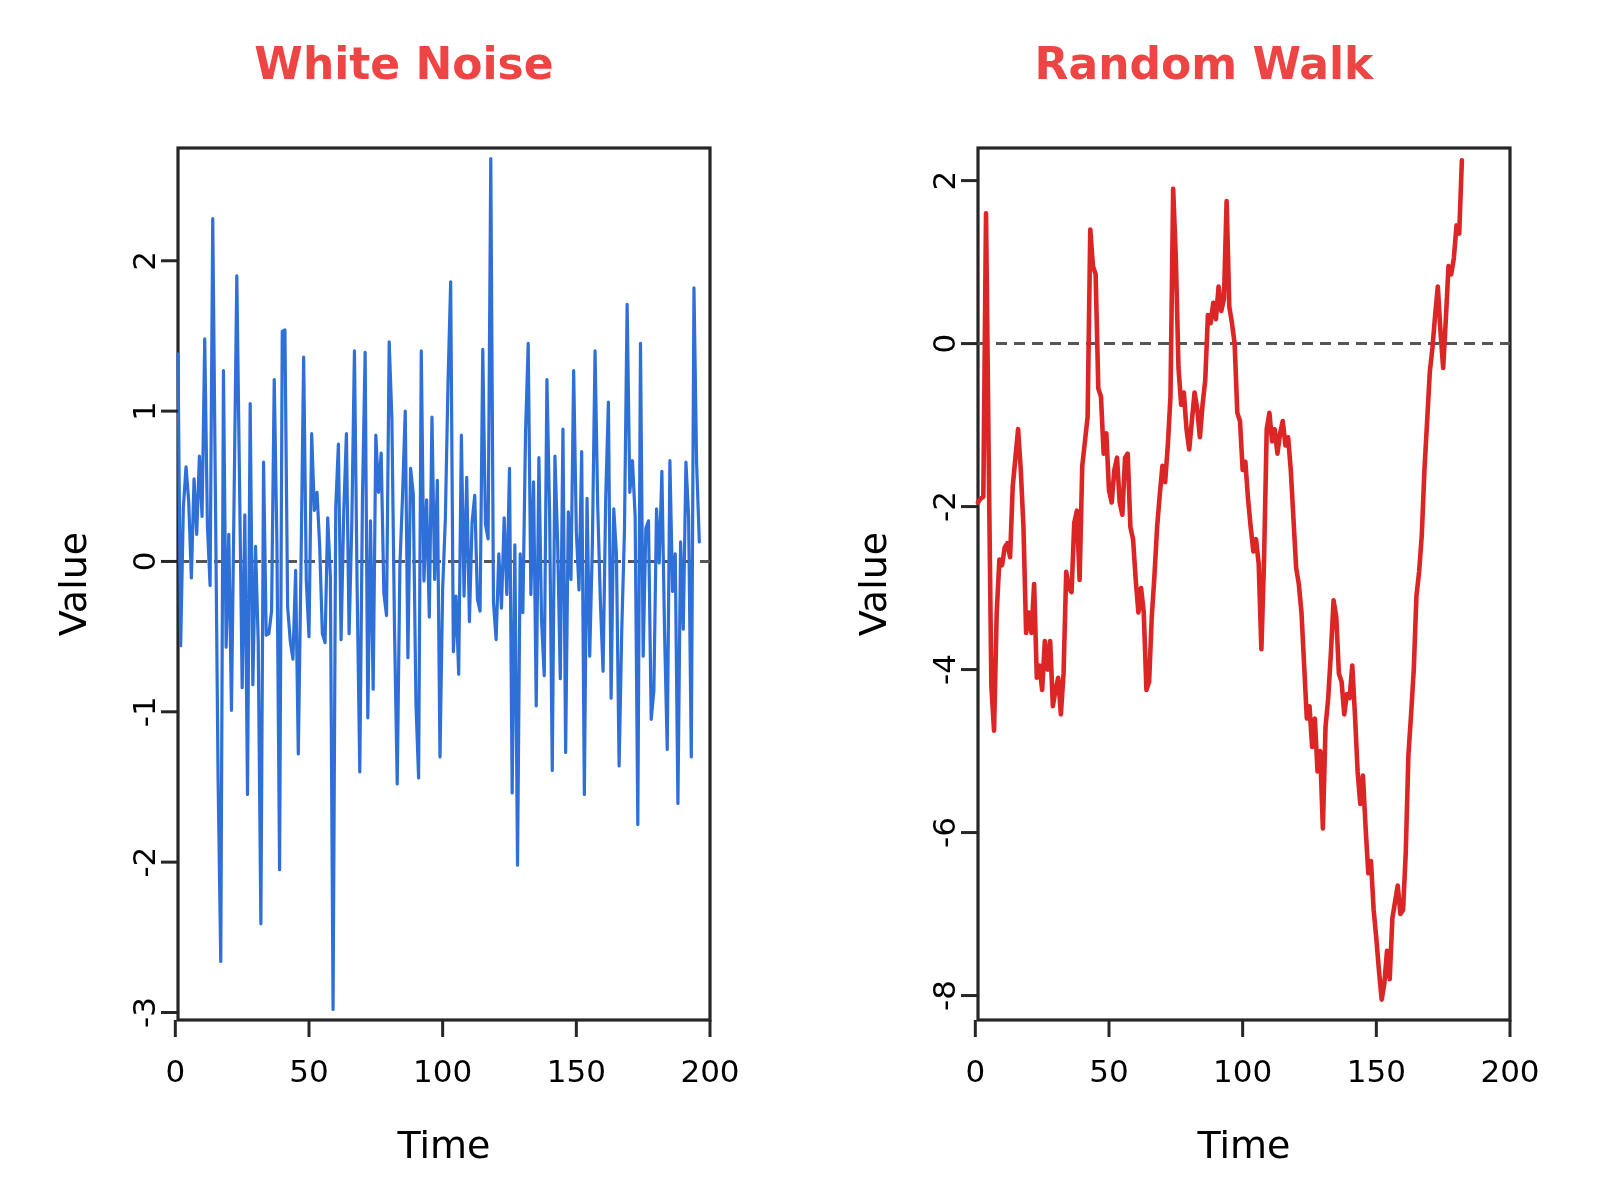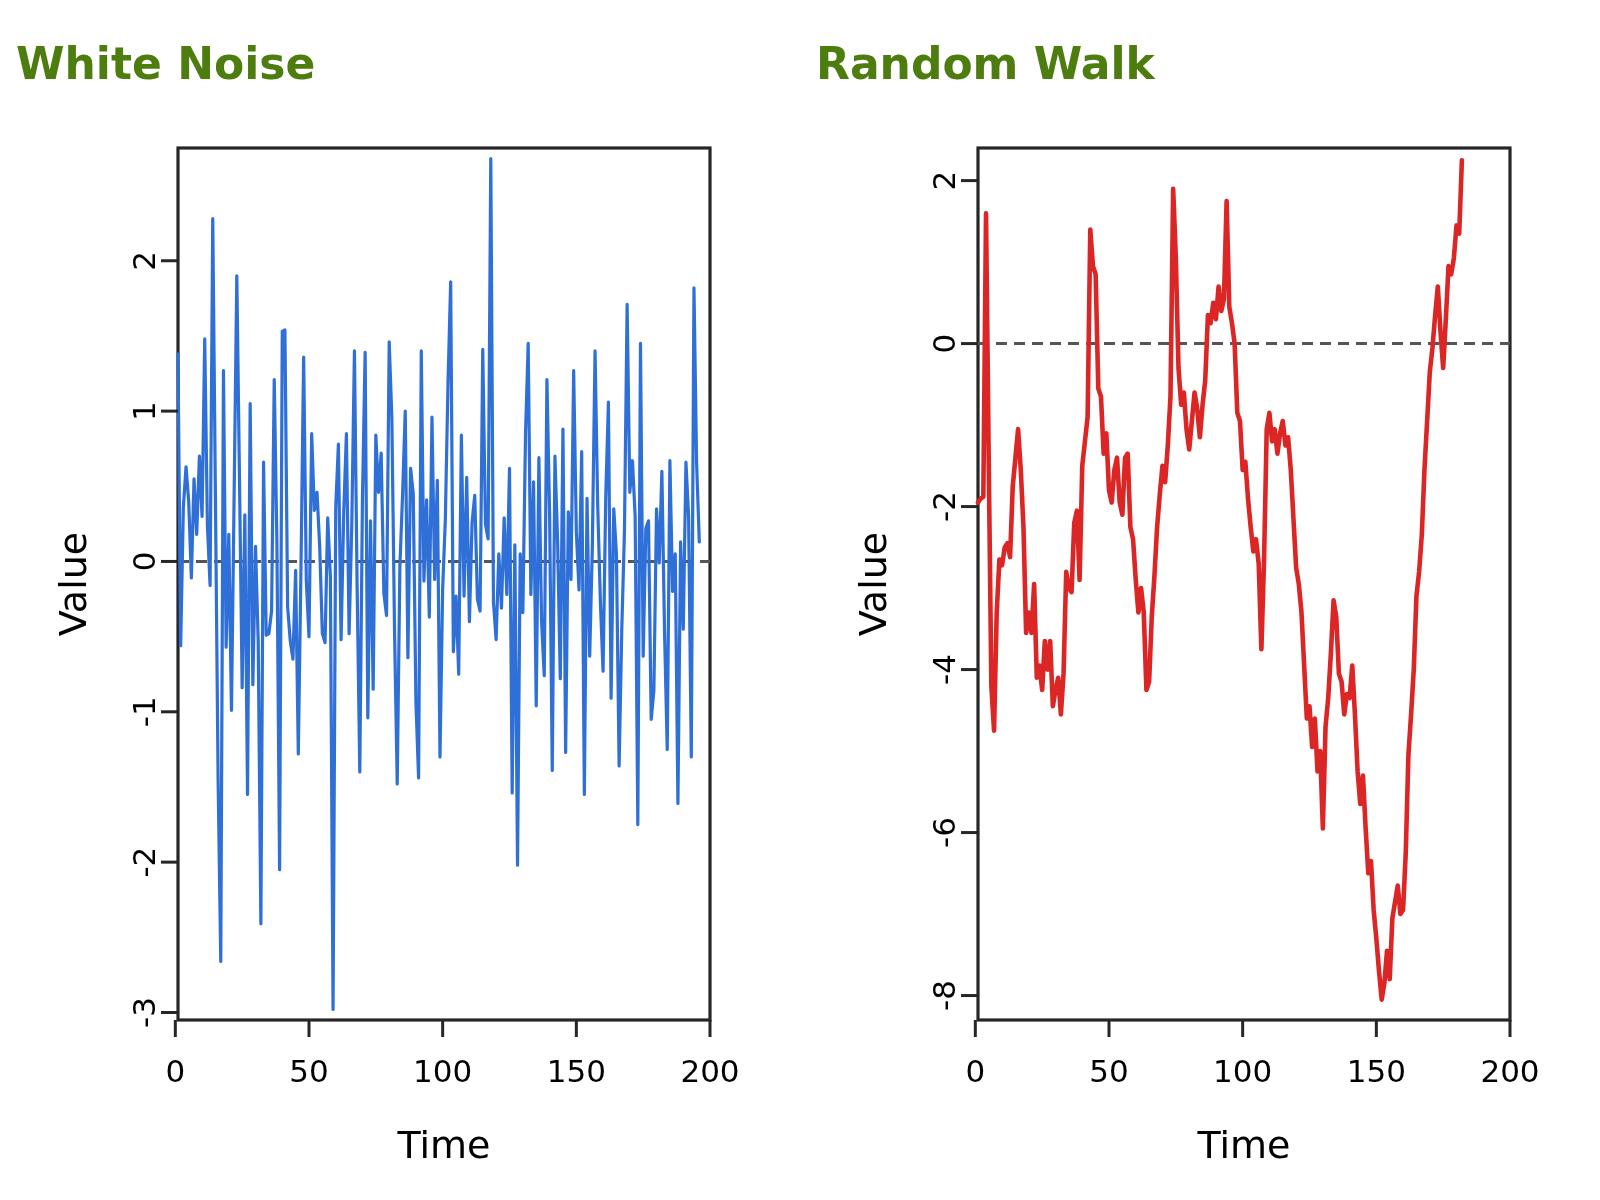--- a/index.html
+++ b/index.html
@@ -2,22 +2,22 @@
 <html><head>
 <meta charset="utf-8">
 <style>
   html,body{margin:0;padding:0;background:#ffffff;}
   body{width:1600px;height:1200px;font-family:"DejaVu Sans","Liberation Sans",sans-serif;overflow:hidden;}
   .figure{position:relative;width:1600px;height:1200px;background:#ffffff;}
   .panel{position:absolute;top:0;height:1200px;width:800px;}
   .panel-left{left:0;}
   .panel-right{left:800px;}
   .panel-title{
-    position:absolute;top:38px;left:16px;width:800px;
-    font-size:44px;font-weight:bold;color:#4d7c0f;letter-spacing:0px;
+    position:absolute;top:38px;left:4px;width:800px;text-align:center;
+    font-size:44px;font-weight:bold;color:#ef4444;letter-spacing:0px;
   }
   .plotsvg{position:absolute;top:0;left:0;width:800px;height:1200px;}
   .axis-line{stroke:#262626;stroke-width:3.2;fill:none;}
   .tick{stroke:#262626;stroke-width:3.0;}
   .ticklabel{font-size:31px;fill:#000000;font-family:"DejaVu Sans","Liberation Sans",sans-serif;}
   .axistitle{font-size:38px;fill:#000000;font-family:"DejaVu Sans","Liberation Sans",sans-serif;}
   .zeroline{stroke:#555555;stroke-width:3;stroke-dasharray:11 7;fill:none;}
   .series{fill:none;stroke-linejoin:round;stroke-linecap:round;}
 </style>
 </head>

